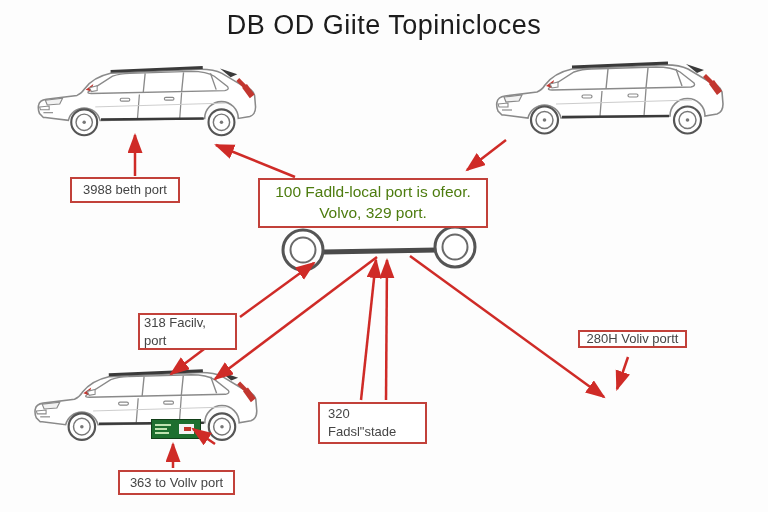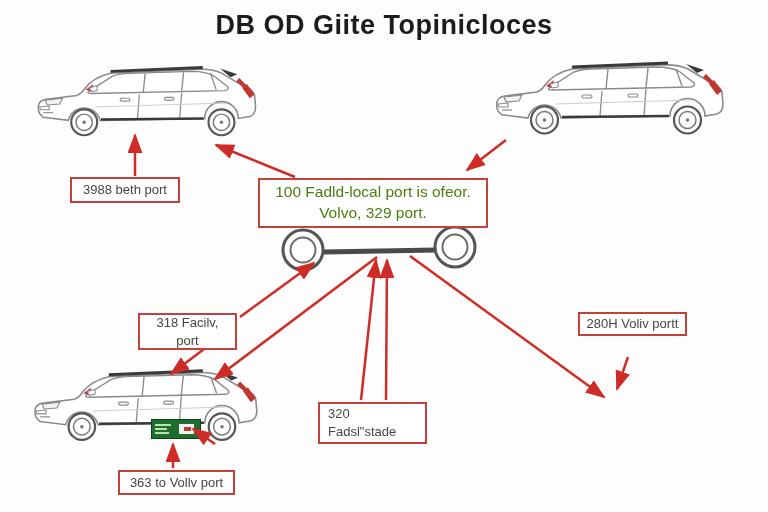--- a/index.html
+++ b/index.html
@@ -2,28 +2,28 @@
 <html><head>
 <meta charset="utf-8">
 <style>
   html,body{margin:0;padding:0;background:#e9e9e9;}
   #stage{
     position:relative;width:768px;height:512px;background:#fdfdfd;
     overflow:hidden;font-family:"Liberation Sans","DejaVu Sans",sans-serif;
   }
   .title{
     position:absolute;left:0;top:10px;width:100%;text-align:center;
-    font-size:27px;font-weight:bold;color:#1c1c1c;letter-spacing:.5px;
+    font-size:27px;font-weight:normal;color:#1c1c1c;letter-spacing:.5px;
   }
   .car{position:absolute;}
   .overlay{position:absolute;left:0;top:0;width:768px;height:512px;pointer-events:none;}
   .label-box{
     position:absolute;background:#ffffff;border:2px solid #c2413a;
     display:flex;flex-direction:column;justify-content:center;align-items:center;
-    color:#454545;font-size:13px;line-height:1.35;text-align:center;box-sizing:border-box;
+    color:#454545;font-size:13px;line-height:1.35;box-sizing:border-box;
     padding:2px 4px;
   }
   .label-box.big{font-size:15.5px;color:#4d7c0f;}
   .badge{
     position:absolute;left:151px;top:419px;width:50px;height:20px;
     background:#1e6f2f;border:1px solid #123f18;box-sizing:border-box;
   }
   .badge .ln{position:absolute;left:3px;height:2px;background:#bfe3b0;}
   .badge .white{position:absolute;right:6px;top:4px;width:15px;height:10px;background:#f4f4f4;}
   .badge .red{position:absolute;right:9px;top:7px;width:7px;height:4px;background:#c23328;}
@@ -135,21 +135,21 @@
   </div>
 
   <div class="label-box" style="left:138px;top:313px;width:99px;height:37px">
     <span>318 Facilv, port</span>
   </div>
 
   <div class="label-box" style="left:318px;top:402px;width:109px;height:42px;align-items:flex-start;padding-left:8px;text-align:left">
     <span>320 Fadsl"stade</span>
   </div>
 
-  <div class="label-box" style="left:578px;top:312px;width:109px;height:24px">
+  <div class="label-box" style="left:578px;top:330px;width:109px;height:18px">
     <span>280H Voliv portt</span>
   </div>
 
   <div class="label-box" style="left:118px;top:470px;width:117px;height:25px">
     <span>363 to Vollv port</span>
   </div>
 
 </div>
 
 </body></html>

